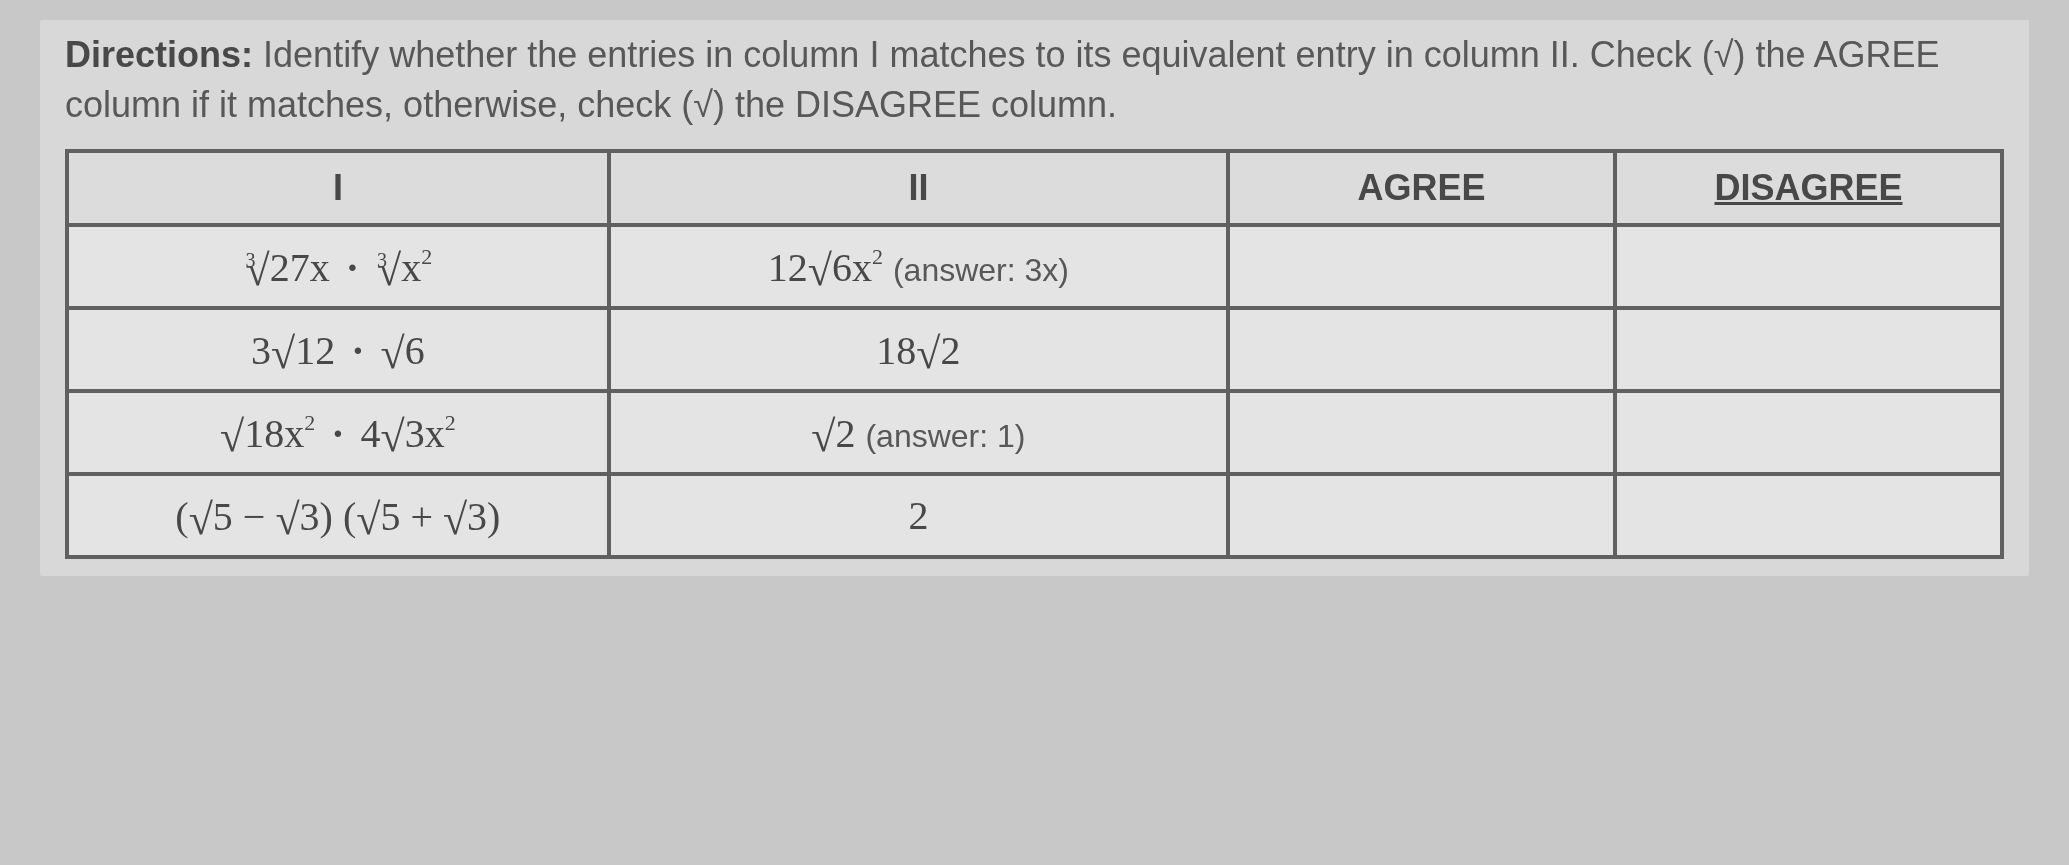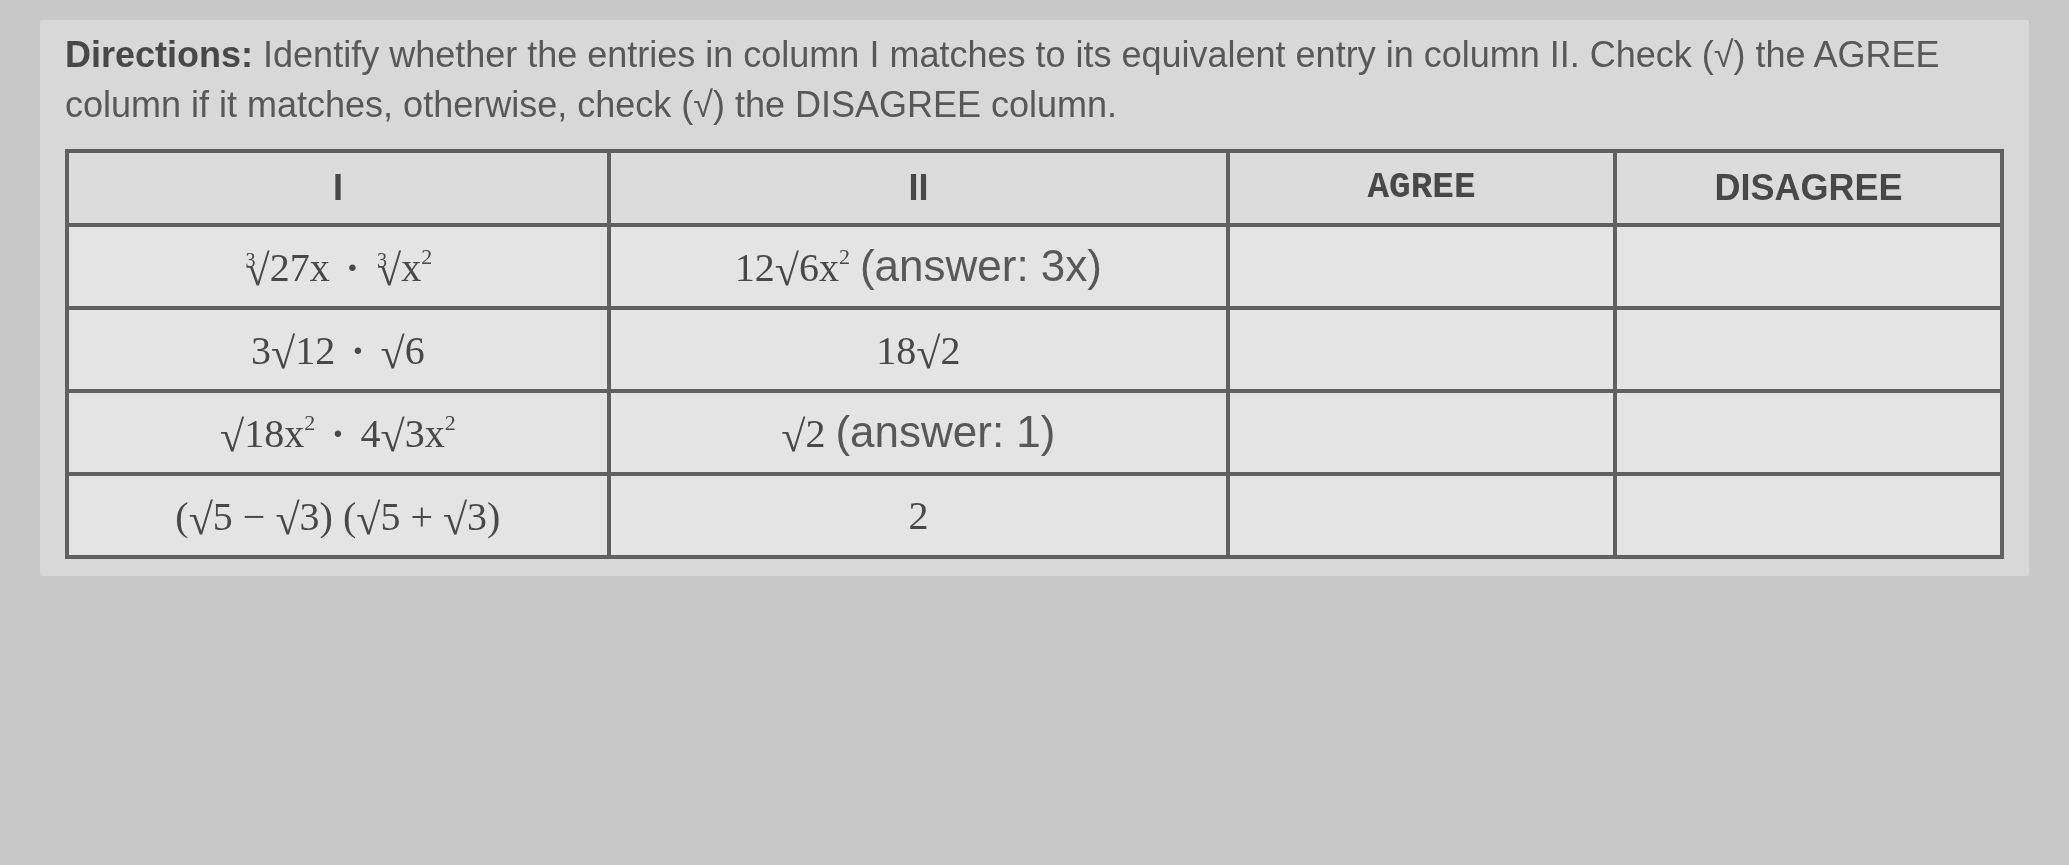--- a/index.html
+++ b/index.html
@@ -39,22 +39,22 @@
     font-size: 36px;
     color: #484848;
   }
   th {
     font-weight: bold;
     background: #dcdcdc;
     font-size: 36px;
   }
   .col-i { width: 28%; }
   .col-ii { width: 32%; }
-  .col-agree { width: 20%; font-family: Liberation Mono, monospace; }
-  .col-disagree { width: 20%; }
+  .col-agree { width: 20%; }
+  .col-disagree { width: 20%; text-decoration: underline; }
   .math {
     font-family: "Cambria Math", "STIX", "Times New Roman", serif;
     font-size: 40px;
     white-space: nowrap;
     text-align: right;
   }
   .sup {
     font-size: 22px;
     vertical-align: super;
     position: relative;
@@ -67,21 +67,21 @@
     left: 10px;
     margin-left: -8px;
   }
   .radical-sign {
     font-size: 44px;
     position: relative;
     top: 4px;
   }
   .annot {
     font-family: Arial, sans-serif;
-    font-size: 44px;
+    font-size: 32px;
     color: #585858;
   }
   .dot {
     padding: 0 6px;
     font-weight: bold;
   }
 </style>
 </head>
 <body>
 

